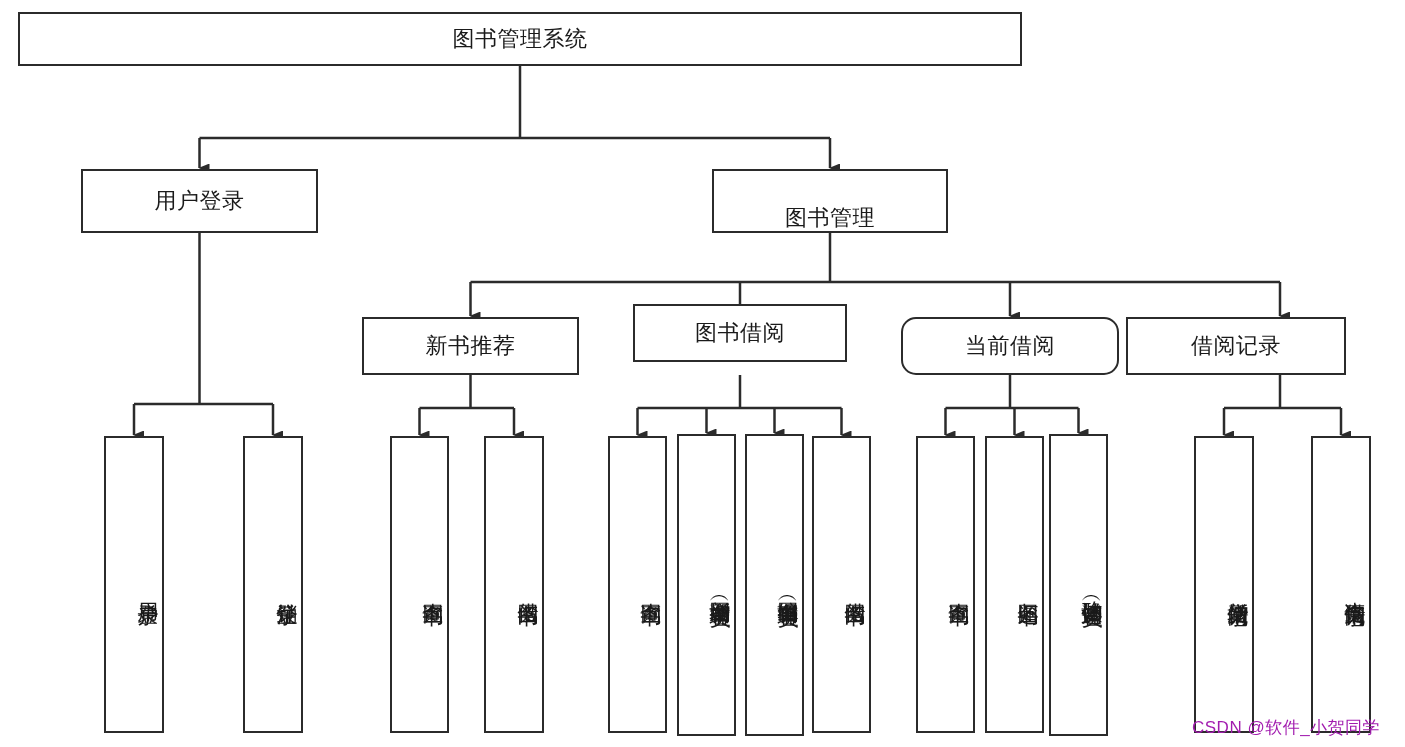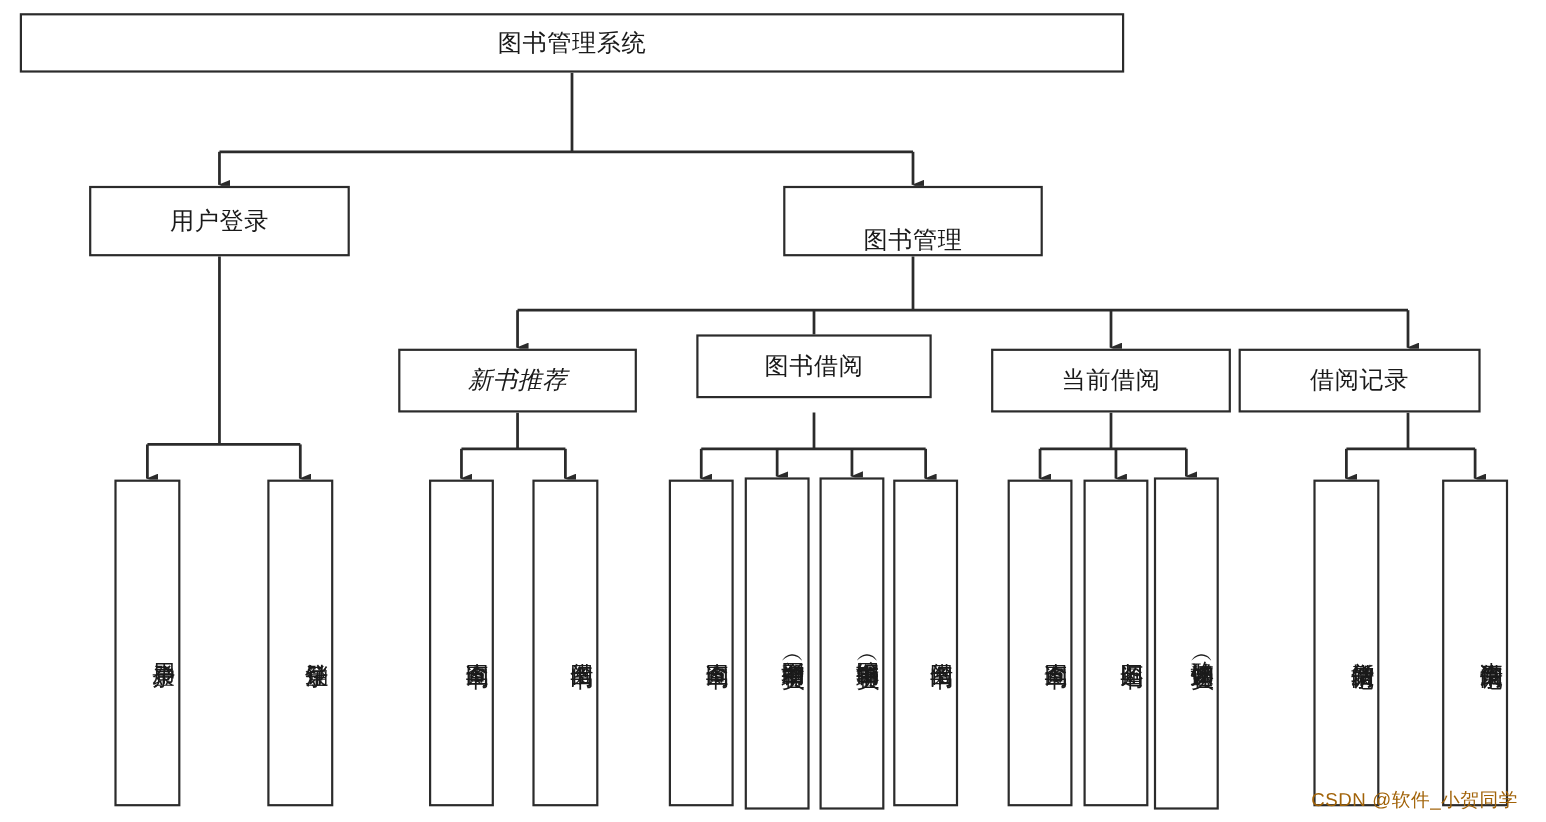--- a/index.html
+++ b/index.html
@@ -52,21 +52,21 @@
     padding-top: 6px;
   }
   .node.vert .vtext {
     writing-mode: vertical-rl;
     text-orientation: upright;
     display: block;
   }
   .watermark {
     position: absolute;
     font-size: 17px;
-    color: #a16207;
+    color: #a21caf;
     white-space: nowrap;
     letter-spacing: 0.5px;
   }
 </style>
 </head>
 <body>
 
 <div id="canvas">
   <svg id="edges" viewBox="0 0 1405 747" xmlns="http://www.w3.org/2000/svg">
     <defs>
@@ -114,27 +114,27 @@
   <div id="nodes">
       <div class="node horiz" style="left: 18px; top: 12px; width: 1004px; height: 54px;">
         <span>图书管理系统</span>
       </div>
       <div class="node horiz" style="left: 81px; top: 169px; width: 237px; height: 64px;">
         <span>用户登录</span>
       </div>
       <div class="node horiz" style="left: 712px; top: 169px; width: 236px; height: 64px; align-items: flex-end;">
         <span>图书管理</span>
       </div>
-      <div class="node horiz" style="left: 362px; top: 317px; width: 217px; height: 58px; font-style: italic;">
+      <div class="node horiz" style="left: 362px; top: 317px; width: 217px; height: 58px;">
         <span>新书推荐</span>
       </div>
       <div class="node horiz" style="left: 633px; top: 304px; width: 214px; height: 58px;">
         <span>图书借阅</span>
       </div>
-      <div class="node horiz" style="left: 901px; top: 317px; width: 218px; height: 58px;">
+      <div class="node horiz" style="left: 901px; top: 317px; width: 218px; height: 58px; border-radius: 15px;">
         <span>当前借阅</span>
       </div>
       <div class="node horiz" style="left: 1126px; top: 317px; width: 220px; height: 58px;">
         <span>借阅记录</span>
       </div>
       <div class="node vert" style="left: 104px; top: 436px; width: 60px; height: 297px;">
         <span class="vtext">用户登录</span>
       </div>
       <div class="node vert" style="left: 243px; top: 436px; width: 60px; height: 297px;">
         <span class="vtext">注销登录</span>

